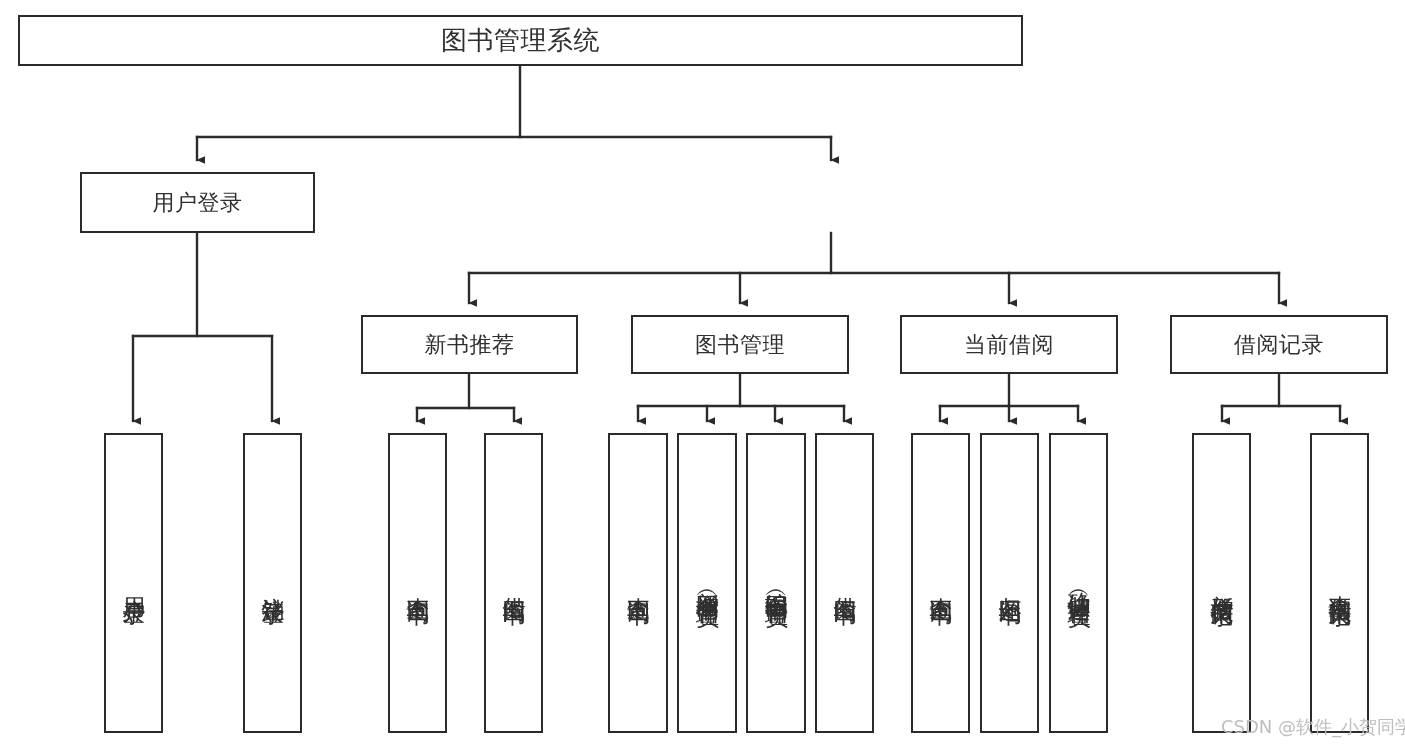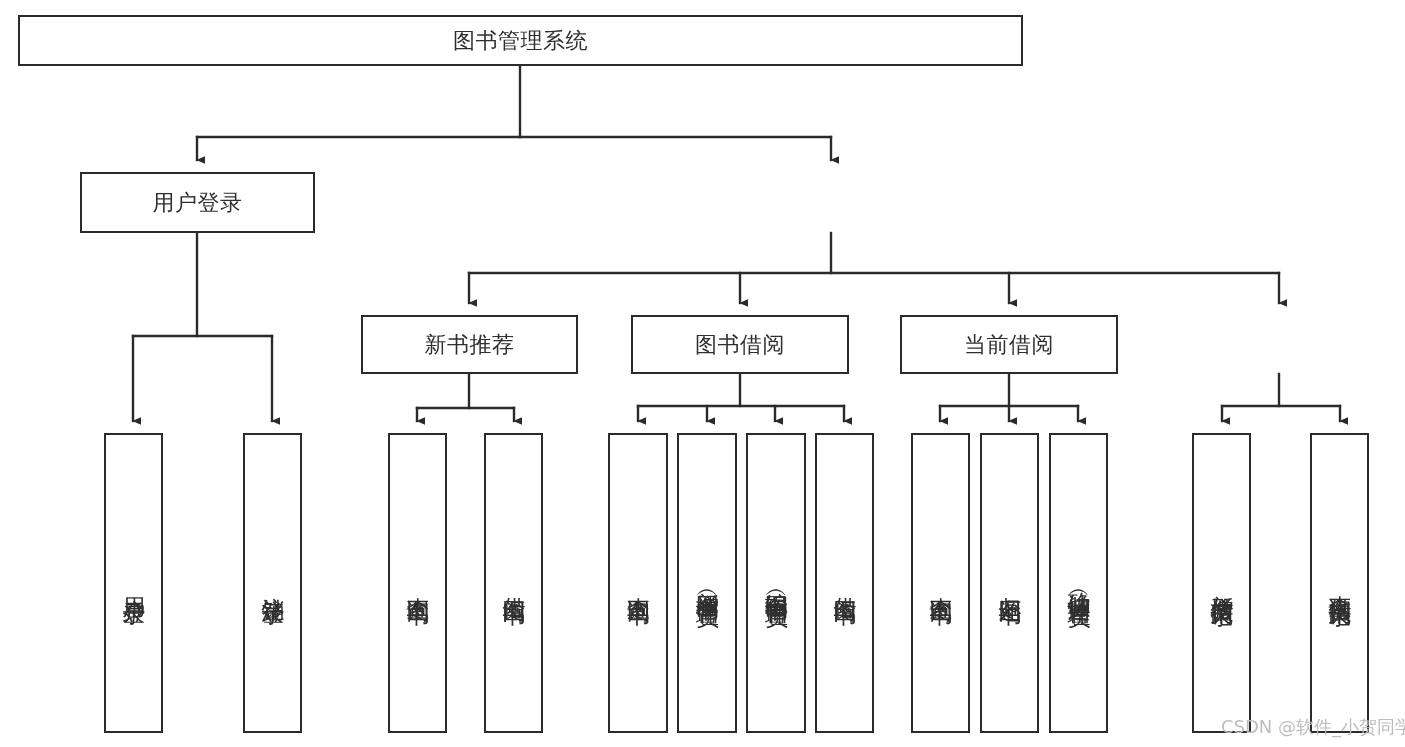--- a/index.html
+++ b/index.html
@@ -41,21 +41,21 @@
     text-align: center;
     line-height: 1.18;
     white-space: nowrap;
     color: #2f2f2f;
   }
   .node.horiz .node-label {
     font-size: 22px;
     letter-spacing: 0.5px;
   }
   .node.root .node-label {
-    font-size: 22px;
+    font-size: 26px;
     text-align: right;
   }
   .node.vert {
     align-items: center;
     justify-content: center;
     padding: 6px 0;
   }
   .node.vert .node-label {
     writing-mode: vertical-rl;
     text-orientation: upright;
@@ -137,27 +137,30 @@
   <div class="node horiz" style="left:80px; top:172px; width:235px; height:61px;">
     <span class="node-label">用户登录</span>
   </div>
 
 
   <div class="node horiz" style="left:361px; top:315px; width:217px; height:59px;">
     <span class="node-label">新书推荐</span>
   </div>
 
   <div class="node horiz" style="left:631px; top:315px; width:218px; height:59px;">
-    <span class="node-label">图书借阅</span>
+    <span class="node-label">图书管理</span>
   </div>
 
   <div class="node horiz" style="left:900px; top:315px; width:218px; height:59px;">
     <span class="node-label">当前借阅</span>
   </div>
 
+  <div class="node horiz" style="left:1170px; top:315px; width:218px; height:59px;">
+    <span class="node-label">借阅记录</span>
+  </div>
 
   <div class="node vert" style="left:104px; top:433px; width:59px; height:300px;">
     <span class="node-label">用户登录</span>
   </div>
 
   <div class="node vert" style="left:243px; top:433px; width:59px; height:300px;">
     <span class="node-label">注销登录</span>
   </div>
 
   <div class="node vert" style="left:388px; top:433px; width:59px; height:300px;">

